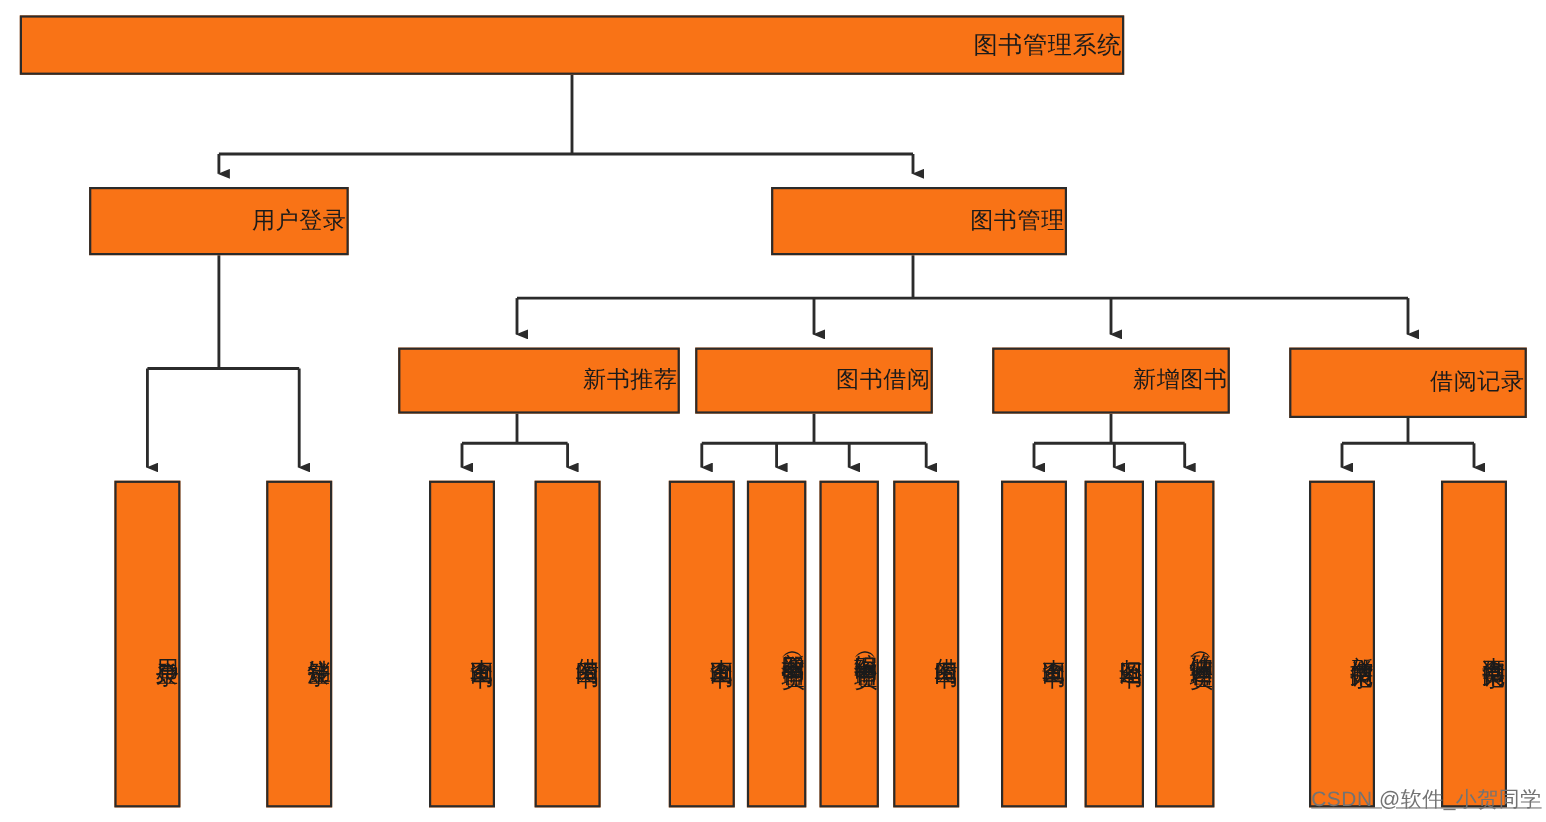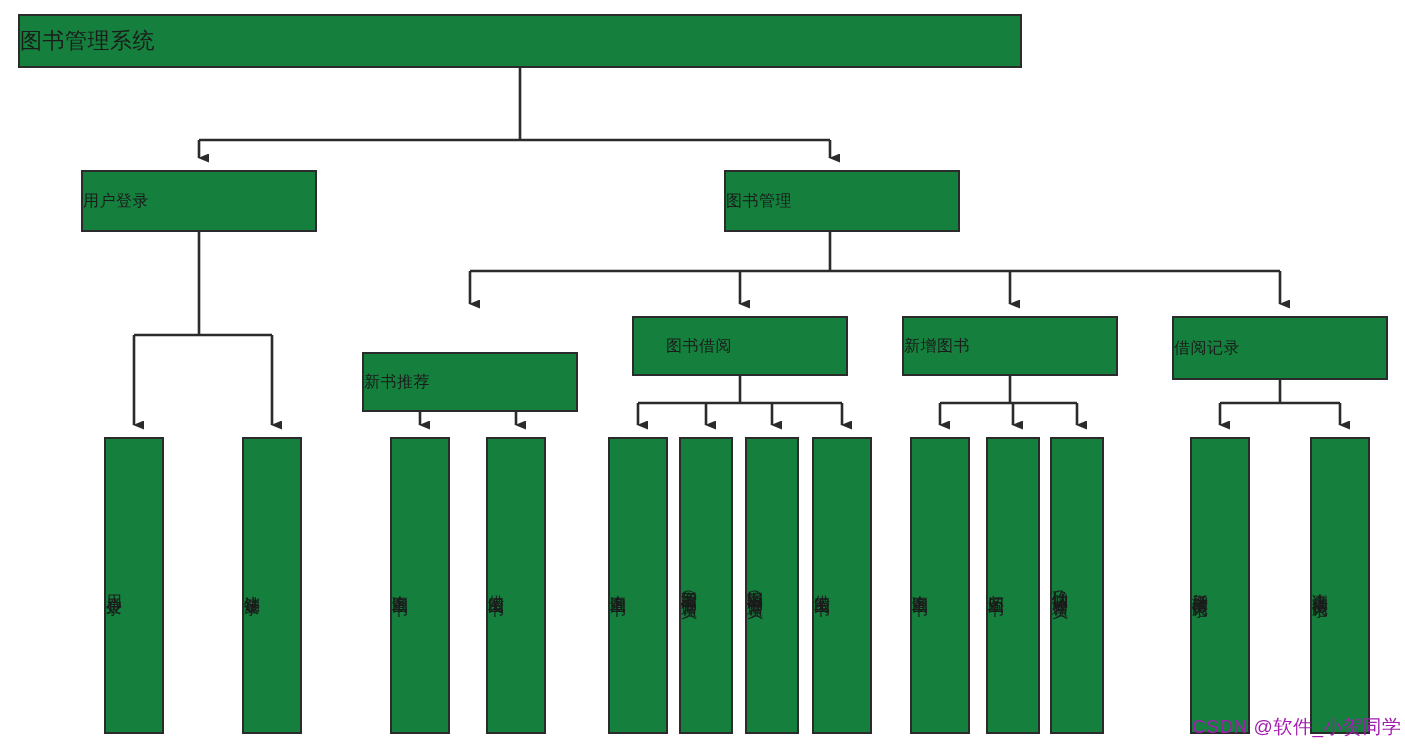--- a/index.html
+++ b/index.html
@@ -22,54 +22,55 @@
   svg#connectors {
     position: absolute;
     left: 0;
     top: 0;
     width: 1405px;
     height: 747px;
   }
   .node {
     position: absolute;
     box-sizing: border-box;
-    background: #15803d;
+    background: #f97316;
     border: 2.5px solid #2b2b2b;
     display: flex;
     align-items: center;
-    justify-content: flex-start;
+    justify-content: flex-end;
     z-index: 2;
   }
   .node .label {
     color: #1b1b1b;
-    font-size: 16px;
+    font-size: 21px;
     line-height: 1.28;
     letter-spacing: 0.5px;
     white-space: nowrap;
     text-align: center;
   }
   .node.vertical .label {
     writing-mode: vertical-rl;
     text-orientation: upright;
     white-space: normal;
     letter-spacing: 2px;
     line-height: 1.0;
     max-height: 100%;
   }
   .node.root .label { font-size: 22px; }
   .watermark {
     position: absolute;
     left: 1192px;
     top: 714px;
     font-size: 19px;
-    color: #a21caf;
+    color: #737373;
     letter-spacing: 0.5px;
     white-space: nowrap;
     z-index: 3;
     pointer-events: none;
+    text-decoration: underline;
   }
 </style>
 </head>
 <body>
 
 <div id="diagram-root">
 
   <svg id="connectors" viewBox="0 0 1405 747" xmlns="http://www.w3.org/2000/svg">
     <defs>
       <marker id="arrow" markerWidth="9" markerHeight="11" refX="4.5" refY="10" orient="auto" markerUnits="userSpaceOnUse">
@@ -114,26 +115,26 @@
   </svg>
 
   <div class="node root" id="node-root" style="left: 18px; top: 14px; width: 1004px; height: 54px;">
     <span class="label">图书管理系统</span>
   </div>
 
   <div id="level2-container">
       <div class="node" style="left: 81px; top: 170px; width: 236px; height: 62px;">
         <span class="label">用户登录</span>
       </div>
-      <div class="node" style="left: 724px; top: 170px; width: 236px; height: 62px;">
+      <div class="node" style="left: 701px; top: 170px; width: 269px; height: 62px;">
         <span class="label">图书管理</span>
       </div>
     </div>
   <div id="level3-container">
-      <div class="node" style="left: 362px; top: 316px; width: 216px; height: 60px; margin-top: 36px;">
+      <div class="node" style="left: 362px; top: 316px; width: 256px; height: 60px;">
         <span class="label">新书推荐</span>
       </div>
       <div class="node" style="left: 632px; top: 316px; width: 216px; height: 60px; padding-left: 32px;">
         <span class="label">图书借阅</span>
       </div>
       <div class="node" style="left: 902px; top: 316px; width: 216px; height: 60px;">
         <span class="label">新增图书</span>
       </div>
       <div class="node" style="left: 1172px; top: 316px; width: 216px; height: 64px;">
         <span class="label">借阅记录</span>

